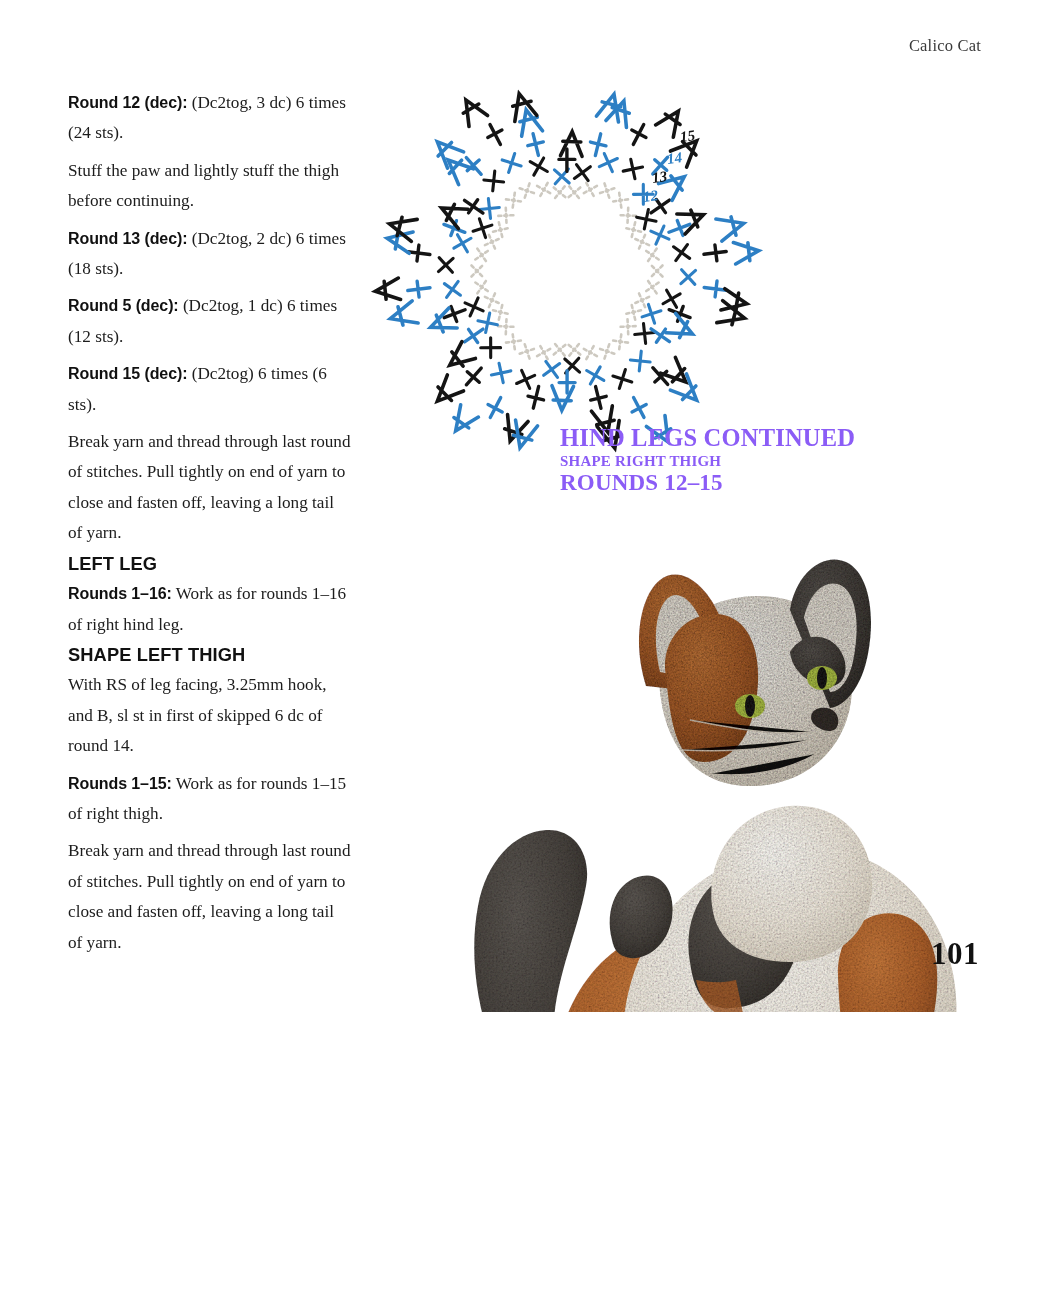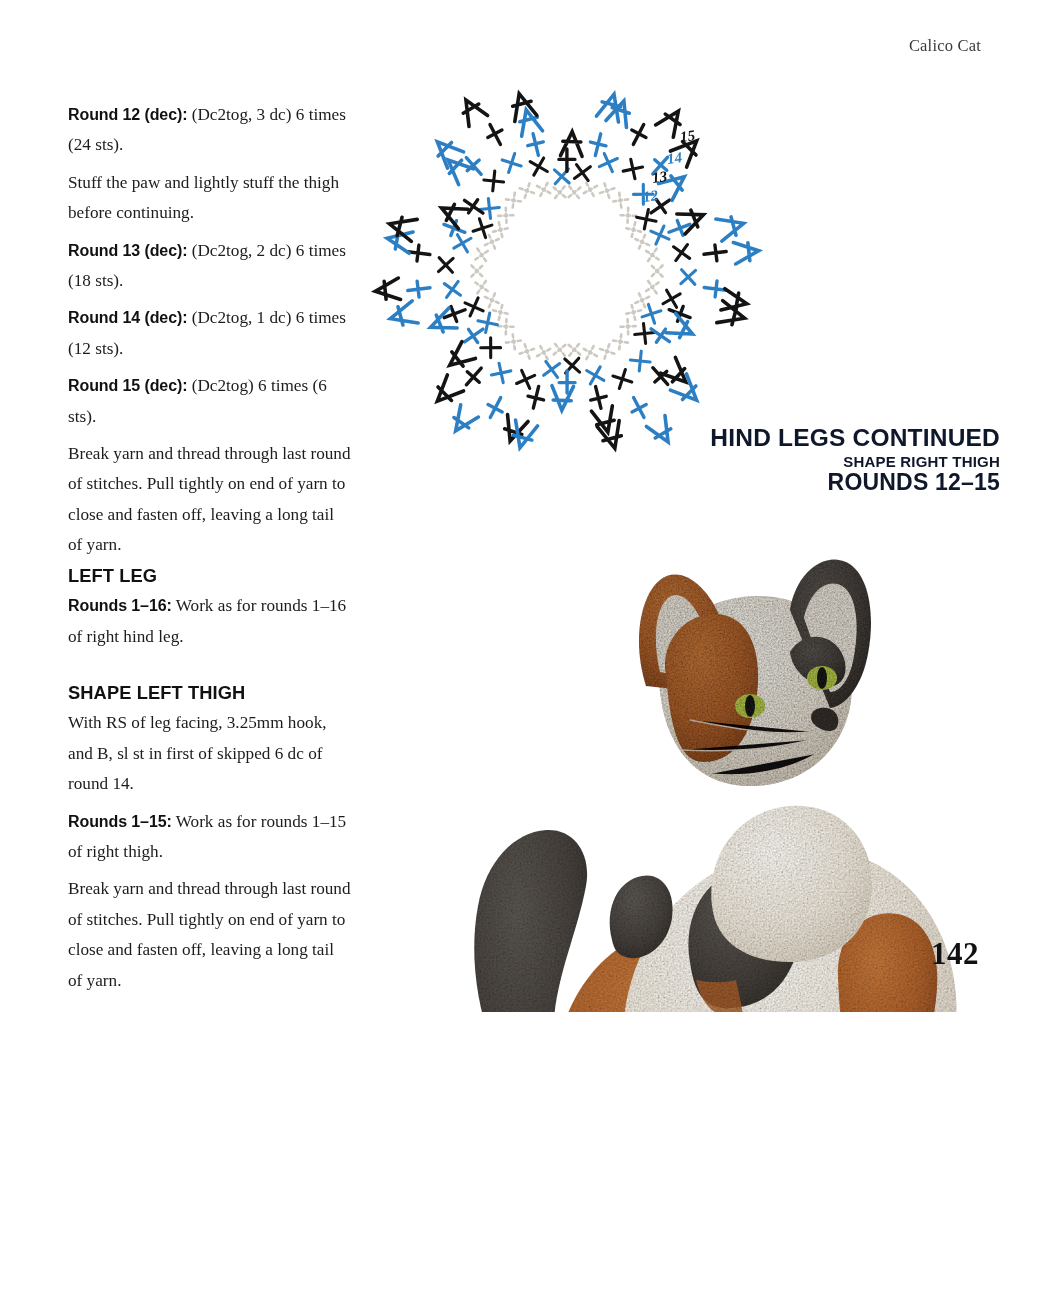--- a/index.html
+++ b/index.html
@@ -25,21 +25,21 @@
     font-size: 16.5px;
     color: #3a3a3a;
     letter-spacing: .2px;
     white-space: nowrap;
   }
 
   
   .text-col {
     position: absolute;
     left: 68px;
-    top: 100px;
+    top: 88px;
     width: 284px;
   }
   .para {
     font-family: "Liberation Serif", serif;
     font-size: 17.2px;
     line-height: 30.4px;
     color: #1c1c1c;
     margin: 0;
     text-align: left;
   }
@@ -54,21 +54,21 @@
   .sec-head {
     font-family: "Liberation Sans", sans-serif;
     font-weight: bold;
     font-size: 18.3px;
     letter-spacing: .1px;
     color: #111111;
     margin: 0;
     line-height: 30.4px;
   }
   .gap-before { }
-  .gap-before-sm { margin-top: 26px; }
+  .gap-before-sm { }
 
   
   .chart-wrap {
     position: absolute;
     left: 362px;
     top: 66px;
     width: 420px;
     height: 430px;
   }
   .chart-wrap svg { display: block; width: 100%; height: 100%; }
@@ -85,23 +85,23 @@
   .rn-13 { left: 290px; top: 103px; color: #141414; transform: rotate(-8deg); }
   .rn-14 { left: 305px; top: 84px;  color: #2d7fc4; transform: rotate(-8deg); }
   .rn-15 { left: 318px; top: 62px;  color: #141414; transform: rotate(-8deg); }
 
   
   .caption {
     position: absolute;
     left: 560px;
     top: 424px;
     width: 440px;
-    text-align: right;
-    font-family: Liberation Sans, sans-serif;
-    color: #0f172a;
+    text-align: left;
+    font-family: Liberation Serif, serif;
+    color: #8b5cf6;
   }
   .caption .l1 { font-size: 24.5px; font-weight: bold; letter-spacing: .2px; line-height: 27px; }
   .caption .l2 { font-size: 15px; font-weight: bold; letter-spacing: .2px; line-height: 21px; }
   .caption .l3 { font-size: 23px; font-weight: bold; letter-spacing: .2px; line-height: 21px; }
 
   
   .photo {
     position: absolute;
     left: 360px;
     top: 510px;
@@ -130,21 +130,21 @@
   <div class="running-head">Calico Cat</div>
 
   <div class="text-col">
 
     <p class="para"><b class="lead">Round 12 (dec):</b><span> (Dc2tog, 3 dc) 6 times (24 sts).</span></p>
 
     <p class="para"><span>Stuff the paw and lightly stuff the thigh before continuing.</span></p>
 
     <p class="para"><b class="lead">Round 13 (dec):</b><span> (Dc2tog, 2 dc) 6 times (18 sts).</span></p>
 
-    <p class="para"><b class="lead">Round 14 (dec):</b><span> (Dc2tog, 1 dc) 6 times (12 sts).</span></p>
+    <p class="para"><b class="lead">Round 5 (dec):</b><span> (Dc2tog, 1 dc) 6 times (12 sts).</span></p>
 
     <p class="para"><b class="lead">Round 15 (dec):</b><span> (Dc2tog) 6 times (6 sts).</span></p>
 
     <p class="para"><span>Break yarn and thread through last round of stitches. Pull tightly on end of yarn to close and fasten off, leaving a long tail of yarn.</span></p>
 
     <h2 class="sec-head gap-before">LEFT LEG</h2>
 
 
     <p class="para"><b class="lead">Rounds 1–16:</b><span> Work as for rounds 1–16 of right hind leg.</span></p>
 
@@ -403,14 +403,14 @@
 
         <g stroke="#cfc6b8" stroke-width="1.4" opacity=".9">
           <path d="M330 210 C372 218 412 226 452 222"></path>
           <path d="M322 240 C366 242 410 240 450 230"></path>
           <path d="M350 264 C390 268 428 260 456 244"></path>
         </g>
       </g>
     </svg>
   </div>
 
-  <div class="folio">142</div>
+  <div class="folio">101</div>
 </div>
 
 </body></html>

